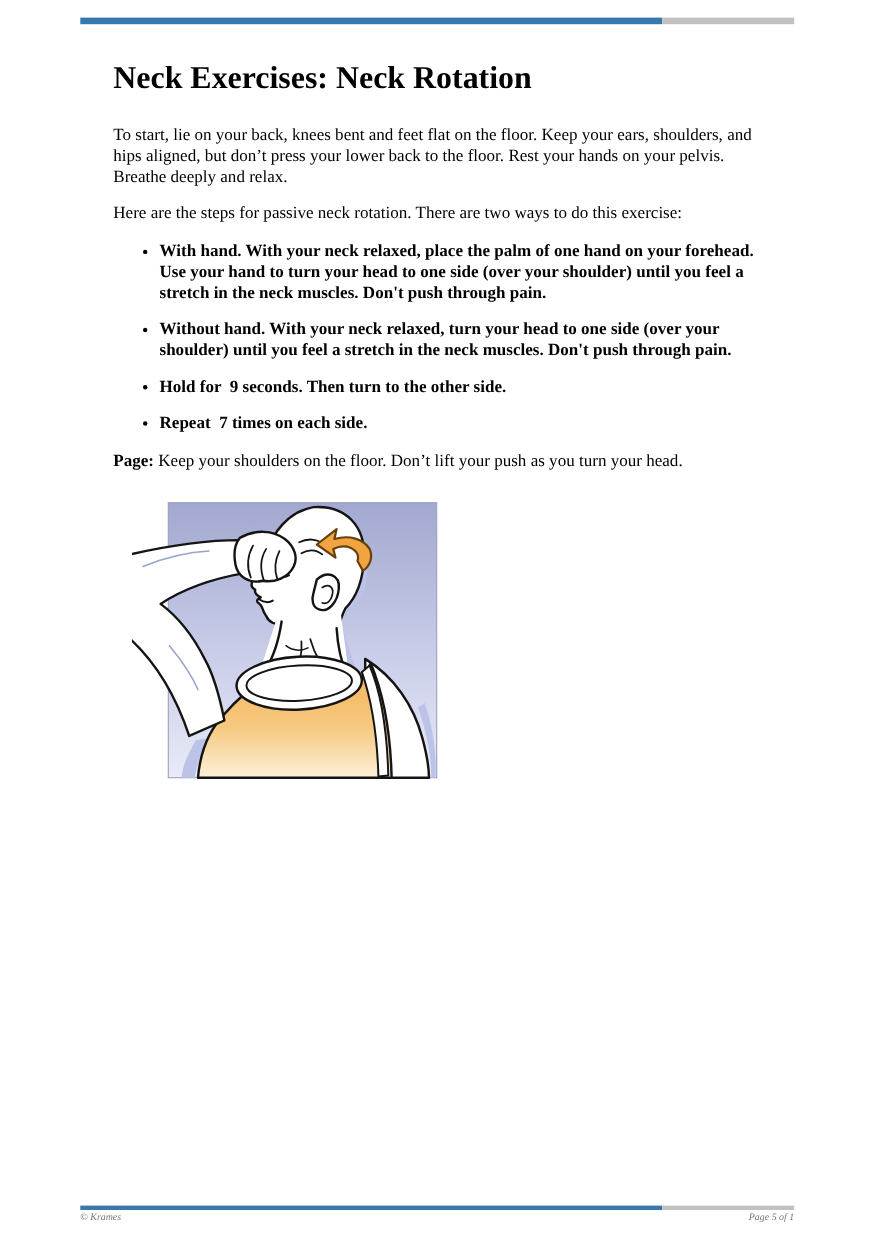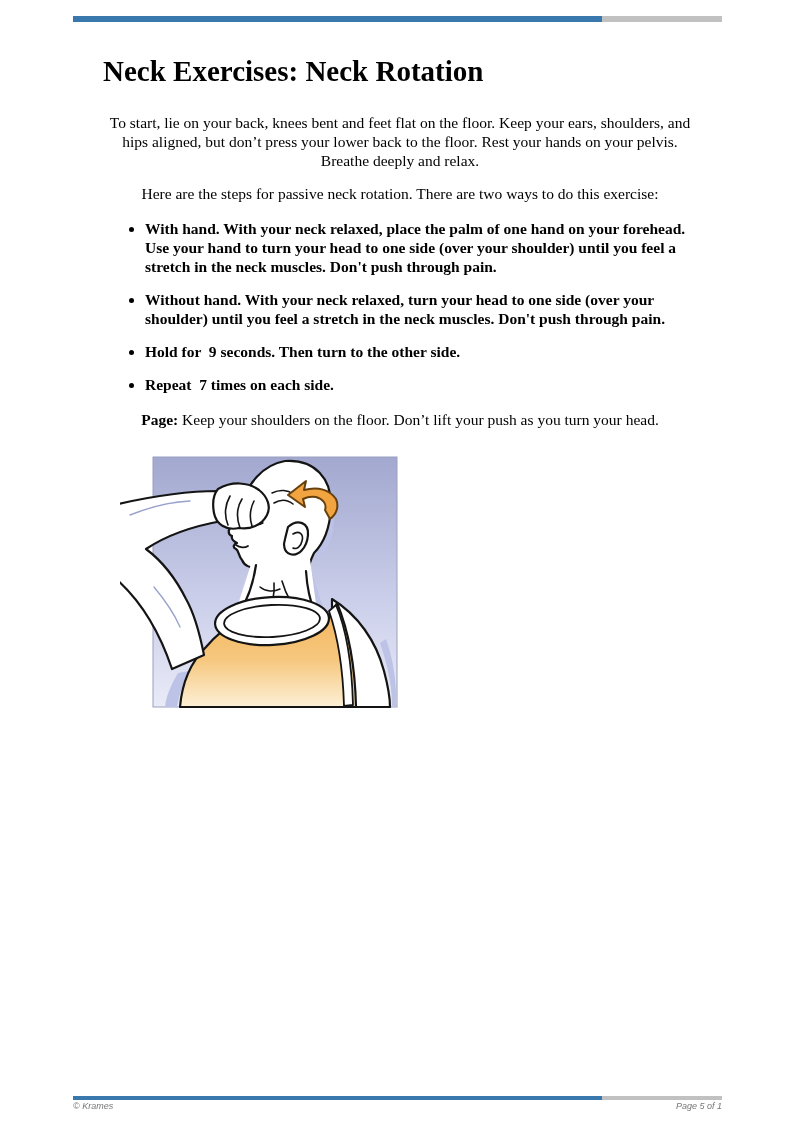--- a/index.html
+++ b/index.html
@@ -23,43 +23,43 @@
 
   .content {
     position: absolute; left: 103px; top: 54px; width: 594px;
     font-size: 15.5px; line-height: 19px;
   }
   h1.doc-title {
     margin: 0 0 24px 0;
     font-size: 29px; line-height: 35px; font-weight: bold;
     font-family: "Liberation Serif", serif;
   }
-  p { margin: 0; text-align: center; }
+  p { margin: 0; }
   p span, li span, li b, p b { white-space: pre-wrap; }
   .intro { margin: 0 0 14px 0; }
-  .steps-intro { margin: 12px; }
+  .steps-intro { margin: 0; }
   ul.steps {
     margin: 16px 0 0 0; padding-left: 42px;
     list-style-type: disc;
     font-weight: bold;
   }
   ul.steps li { margin: 0 0 14px 0; }
   ul.steps li:last-child { margin-bottom: 0; }
   .note { margin: 16px 0 0 0; }
 
   .illustration {
     margin: 26px 0 0 17px;
     width: 280px; height: 256px;
   }
   .illustration svg { display:block; }
 
   .footer-text-row {
     position: absolute; left: 73px; right: 78px; top: 1101px;
     display: flex; justify-content: space-between;
-    font-family: Liberation Sans, sans-serif;
+    font-family: Liberation Serif, serif;
     font-style: italic; font-size: 9px; color: #777777;
   }
 </style>
 </head>
 <body>
 
 <div class="page">
 
   <div class="top-bar">
     <div class="bar-blue"></div>

